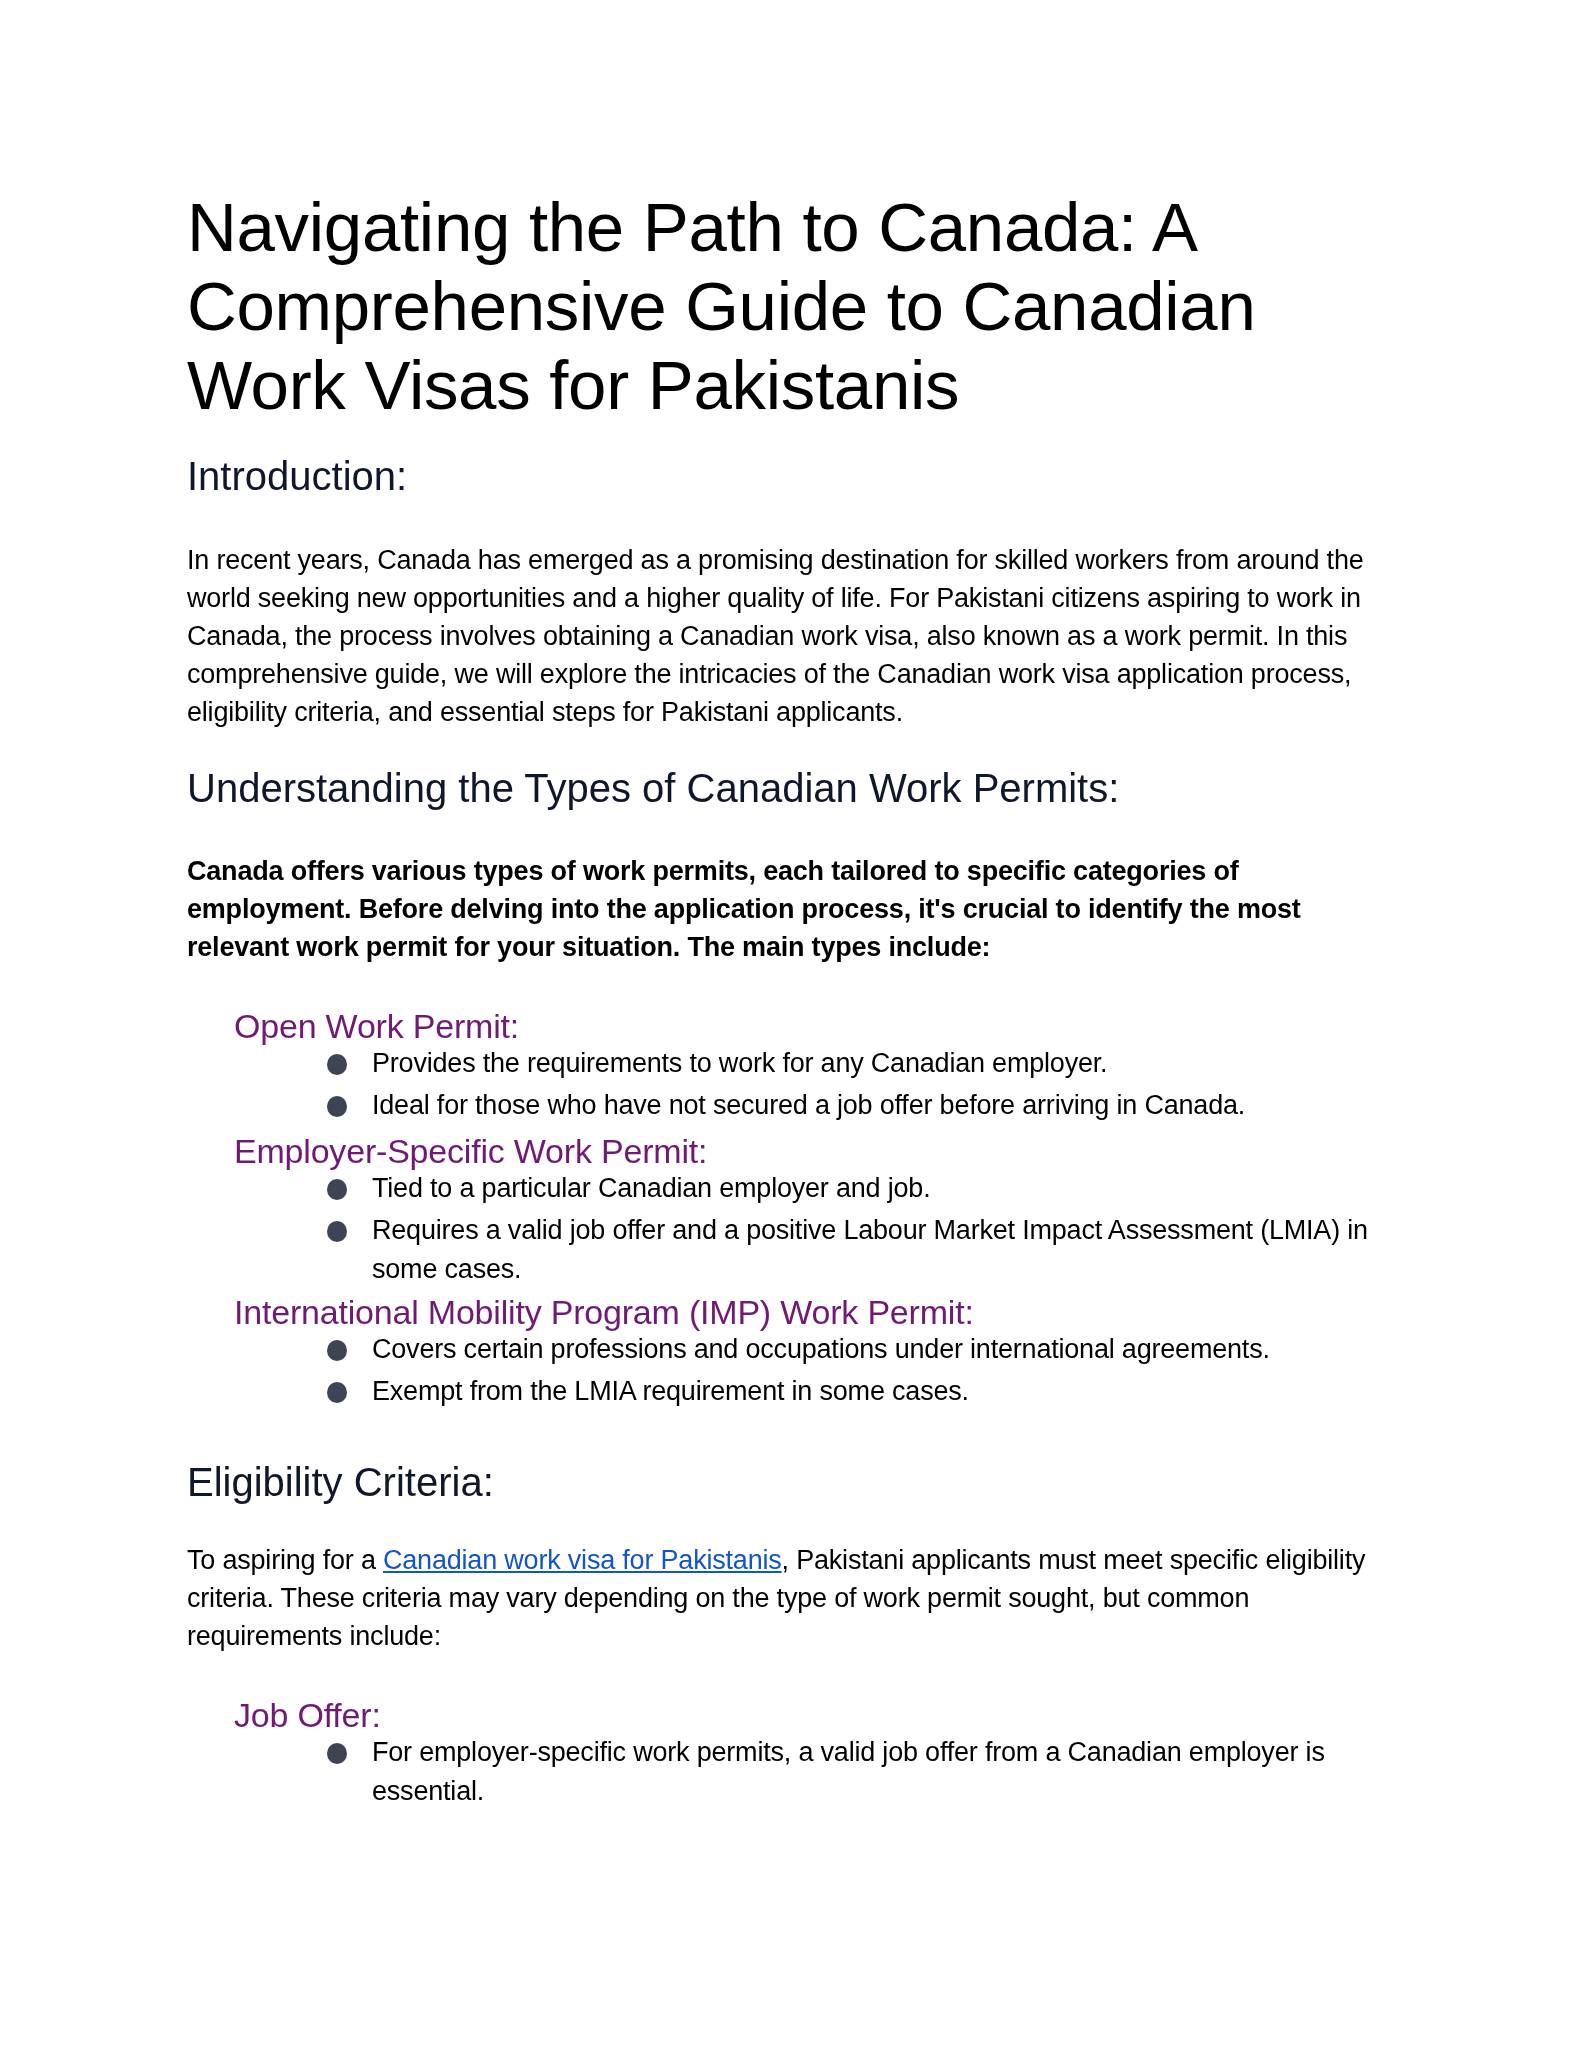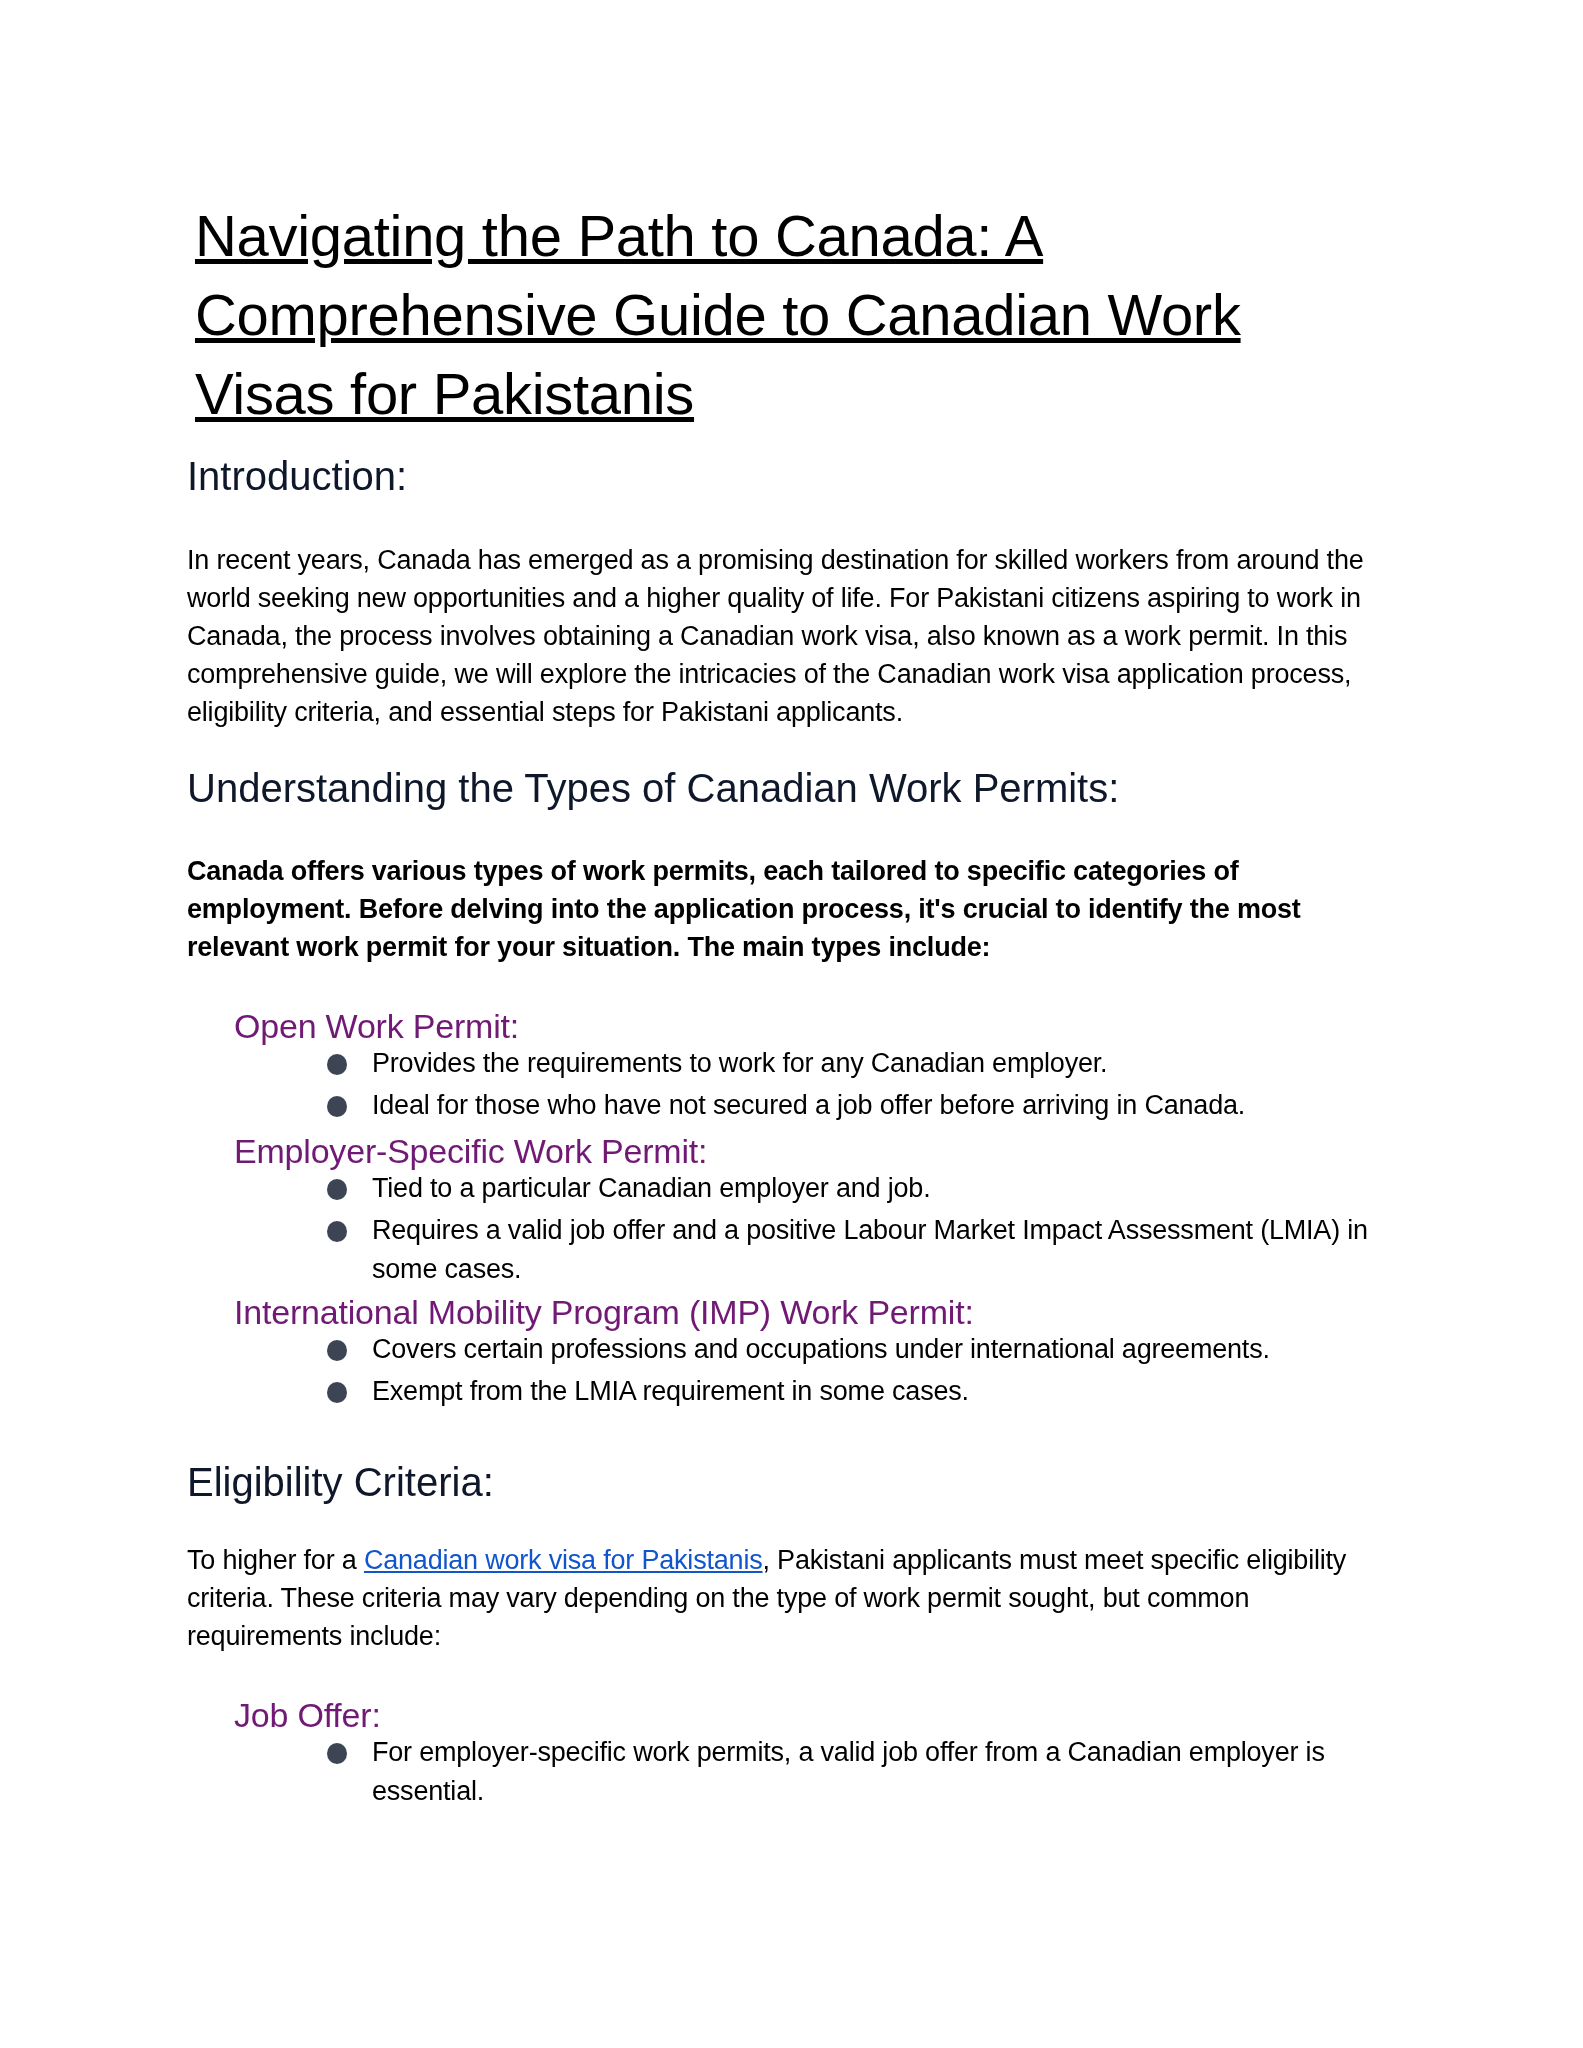--- a/index.html
+++ b/index.html
@@ -18,27 +18,26 @@
     .page {
       position: absolute;
       left: 187px;
       top: 0;
       width: 1220px;
     }
     .title {
       position: absolute;
       top: 188px;
       left: 0;
-      margin: 8px;
-      font-size: 58px;
+      margin: 0;
+      font-size: 69px;
       font-weight: normal;
       line-height: 79px;
       letter-spacing: -0.3px;
       width: 1200px;
-      text-decoration: underline;
     }
     .h2 {
       position: absolute;
       left: 0;
       margin: 0;
       font-size: 40px;
       font-weight: normal;
       line-height: 48px;
       color: #0f172a;
     }
@@ -135,21 +134,21 @@
       <span class="bullet-dot"></span>
       <span>Covers certain professions and occupations under international agreements.</span>
     </li>
     <li class="bullet-item">
       <span class="bullet-dot"></span>
       <span>Exempt from the LMIA requirement in some cases.</span>
     </li>
   </ul>
 
   <h2 class="h2" style="top:1458px;">Eligibility Criteria:</h2>
-  <p class="para" style="top:1541px;"><span>To higher for a </span><a class="link">Canadian work visa for Pakistanis</a><span>, Pakistani applicants must meet specific eligibility criteria. These criteria may vary depending on the type of work permit sought, but common requirements include:</span></p>
+  <p class="para" style="top:1541px;"><span>To aspiring for a </span><a class="link">Canadian work visa for Pakistanis</a><span>, Pakistani applicants must meet specific eligibility criteria. These criteria may vary depending on the type of work permit sought, but common requirements include:</span></p>
 
   <h3 class="h3" style="top:1695px;">Job Offer:</h3>
   <ul class="bullets" style="top:1733px;">
     <li class="bullet-item">
       <span class="bullet-dot"></span>
       <span>For employer-specific work permits, a valid job offer from a Canadian employer is essential.</span>
     </li>
   </ul>
 
 </div>

